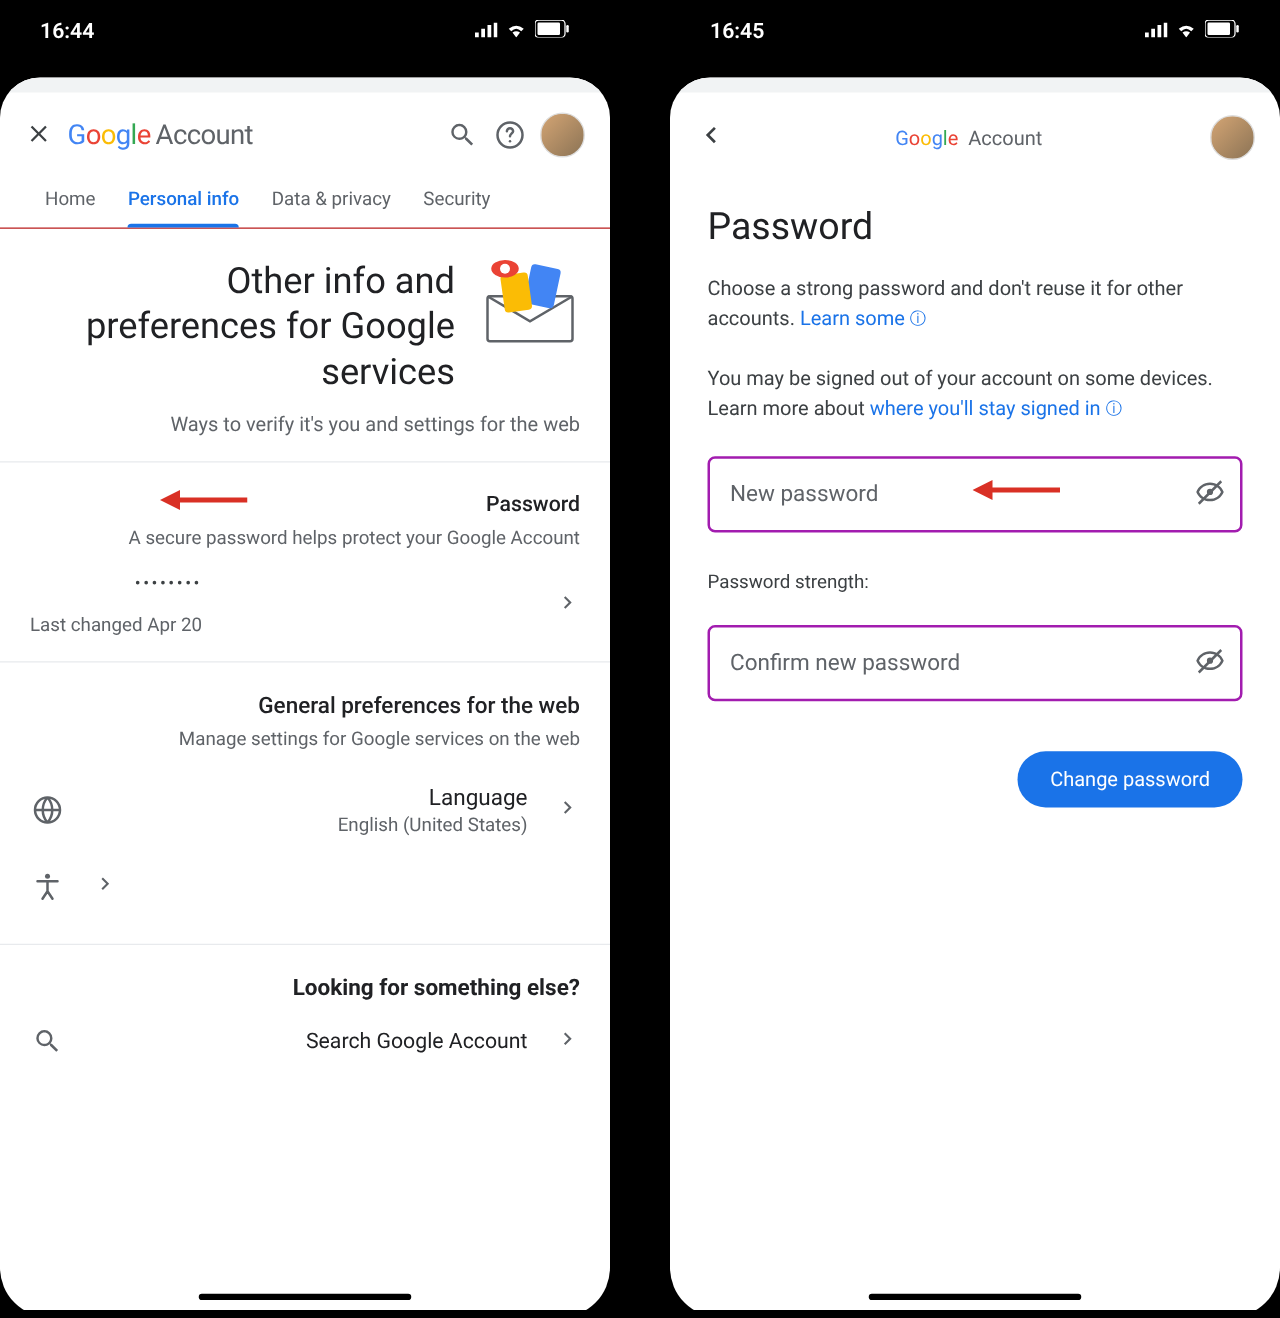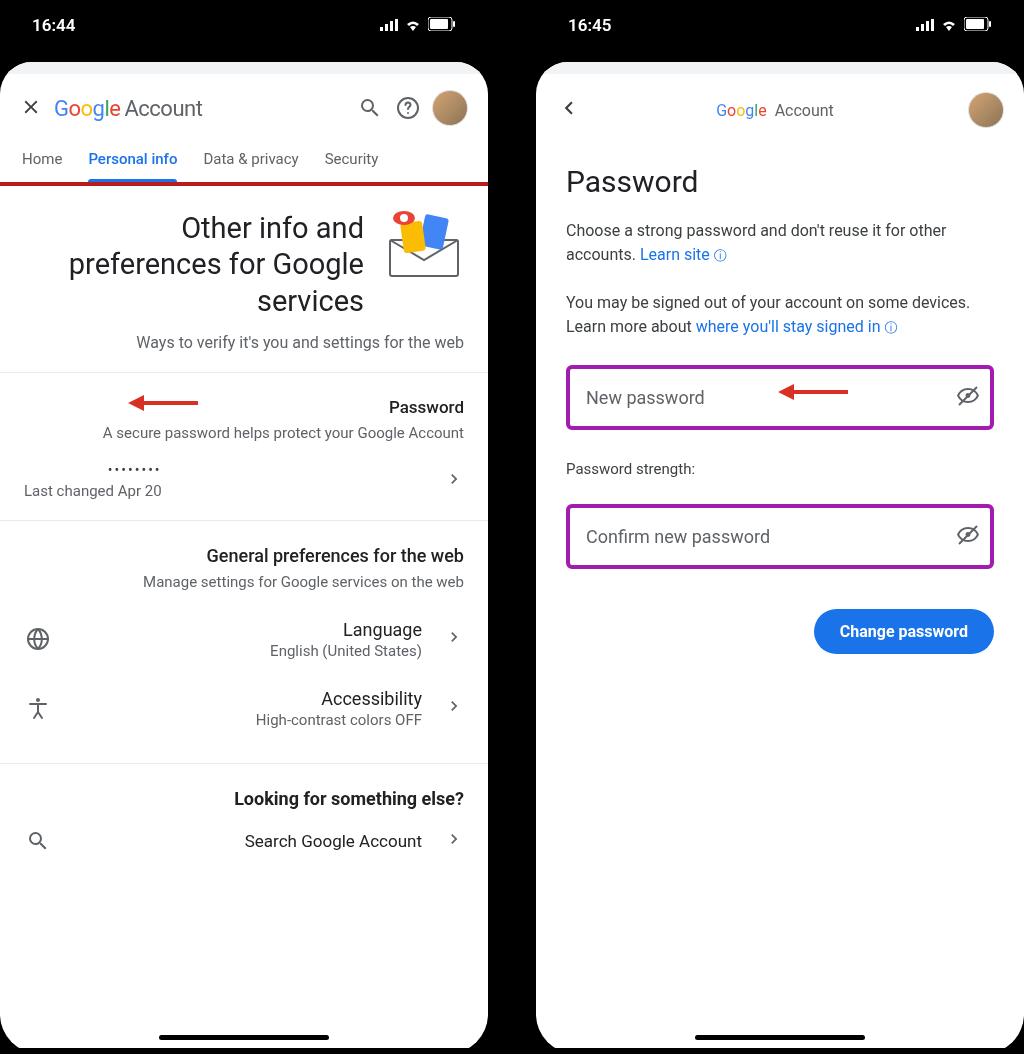--- a/index.html
+++ b/index.html
@@ -10,35 +10,35 @@
   .screen { background: #fff; border-radius: 32px 32px 0 0; margin-top: 12px; height: calc(100% - 68px); overflow: hidden; display: flex; flex-direction: column; position: relative; }
   .tab-sliver { height: 12px; background: #f1f3f4; border-radius: 24px 24px 0 0; margin: 0 6px; }
   .header { display: flex; align-items: center; padding: 16px 20px 14px; gap: 10px; }
   .header .glogo { display: flex; align-items: center; font-size: 22px; font-weight: 400; letter-spacing: -0.5px; }
   .glogo .blue { color:#4285F4; } .glogo .red{color:#EA4335;} .glogo .yellow{color:#FBBC05;} .glogo .green{color:#34A853;}
   .glogo .acct { color:#5f6368; margin-left:4px; font-weight:400; }
   .header .spacer { flex:1; }
   .iconbtn { width:28px; height:28px; display:flex; align-items:center; justify-content:center; color:#5f6368; }
   .avatar { width:36px; height:36px; border-radius:50%; background: linear-gradient(135deg,#d4a574,#8b7355); border:1px solid #ddd; }
   .close-x { width:24px; height:24px; color:#3c4043; }
-  .tabs { display:flex; gap:26px; padding: 0 22px; border-bottom:4px solid #b91c1c; font-size:15px; }
+  .tabs { display:flex; gap:26px; padding: 0 36px; border-bottom:1px solid #b91c1c; font-size:15px; }
   .tab { padding: 10px 0 14px; color:#5f6368; white-space:nowrap; position:relative; }
   .tab.active { color:#1a73e8; font-weight:500; }
   .tab.active::after { content:''; position:absolute; bottom:0; left:0; right:0; height:3px; background:#1a73e8; border-radius:3px 3px 0 0; }
   .content { flex:1; overflow:hidden; padding: 0; text-align: right; }
   .section { padding: 24px 24px 20px; border-bottom:1px solid #e8eaed; }
   .section-top { display:flex; gap:20px; align-items:flex-start; }
   h1.big { font-size: 29px; font-weight:400; color:#202124; line-height:1.25; flex:1; }
   .envelope-illus { width:80px; height:70px; position:relative; flex-shrink:0; }
   .sub { margin-top:14px; color:#5f6368; font-size:16px; }
   .row-title { font-size:17px; font-weight:500; color:#202124; margin-bottom:6px; }
   .row-sub { color:#5f6368; font-size:15px; line-height:1.4; }
   .pwrow { margin-top:18px; display:flex; justify-content:space-between; align-items:center; }
   .pwdots { letter-spacing:2px; color:#3c4043; font-size:14px; }
-  .pwchanged { color:#5f6368; font-size:15px; margin-top:4px; }
+  .pwchanged { color:#5f6368; font-size:15px; margin-top:16px; }
   .chev { color:#5f6368; }
   .prefrow { display:flex; align-items:center; gap:22px; padding:14px 0; }
   .prefrow .txt { flex:1; }
   .prefrow .title { font-size:18px; color:#202124; }
   .prefrow .small { font-size:15px; color:#5f6368; margin-top:2px; }
   .prefrow .picon { width:28px; color:#5f6368; display:flex; justify-content:center; }
   .section.noborder { border-bottom:none; }
   .homebar { position:absolute; bottom:8px; left:50%; transform:translateX(-50%); width:170px; height:5px; background:#000; border-radius:3px; }
   .arrow-anno { position:absolute; width:70px; height:20px; }
   .arrow-anno svg { width:100%; height:100%; }
@@ -47,27 +47,27 @@
   .back-chev { color:#3c4043; }
   .pheader { display:flex; align-items:center; padding:18px 20px 12px; gap:12px; }
   .pheader .glogo { margin: 0 auto; }
   .pcontent { padding: 24px 30px; }
   h1.pw { font-size:30px; font-weight:400; color:#202124; }
   .pdesc { margin-top:20px; font-size:16px; color:#3c4043; line-height:1.5; }
   .plink { color:#1a73e8; }
   .info-circ { font-size:13px; vertical-align:middle; }
   .pdesc2 { margin-top:24px; font-size:16px; color:#3c4043; line-height:1.5; }
   .field { margin-top:26px; position:relative; }
-  .field input { width:100%; padding:18px 54px 18px 16px; font-size:18px; border:4px solid #a21caf; border-radius:6px; outline:none; color:#8b5cf6; }
+  .field input { width:100%; padding:18px 54px 18px 16px; font-size:18px; border:2px solid #a21caf; border-radius:6px; outline:none; color:#8b5cf6; }
   .field input::placeholder { color:#5f6368; }
   .eye { position:absolute; right:14px; top:50%; transform:translateY(-50%); color:#5f6368; }
   .strength { margin-top:30px; }
   .strength-title { font-size:15px; color:#3c4043; margin-bottom:6px; }
   .strength-body { font-size:15px; color:#5f6368; line-height:1.5; }
-  .change-btn { margin-top:40px; float:right; background:#1a73e8; color:#fff; border:none; padding:13px 26px; border-radius:24px; font-size:16px; font-weight:700; }
+  .change-btn { margin-top:40px; float:right; background:#1a73e8; color:#fff; border:none; padding:13px 26px; border-radius:24px; font-size:16px; font-weight:400; }
 </style>
 </head>
 <body>
 
 <div class="phone">
   <div class="statusbar">
     <span>16:44</span>
     <div class="status-right">
       <span>
         <svg width="18" height="12" viewBox="0 0 18 12">
@@ -190,24 +190,20 @@
         </div>
 
 
         <div class="prefrow">
           <span class="picon">
             <svg width="24" height="24" viewBox="0 0 24 24">
                 <circle cx="12" cy="4" r="2" fill="currentColor"></circle>
                 <path d="M4 8h16M12 8v8M12 16l-4 6M12 16l4 6" stroke="currentColor" stroke-width="2" fill="none" stroke-linecap="round"></path>
               </svg>
           </span>
-          <div class="txt">
-            <div class="title">Accessibility</div>
-            <div class="small">High-contrast colors OFF</div>
-          </div>
           <span class="chev"><svg width="20" height="20" viewBox="0 0 24 24">
                 <path d="M8.59 16.59L13.17 12 8.59 7.41 10 6l6 6-6 6z" fill="currentColor"></path>
               </svg></span>
         </div>
       </div>
 
       <div class="section noborder" style="padding-bottom:0;">
         <div class="row-title" style="font-size:18px;font-weight:bold;">Looking for something else?</div>
         <div class="prefrow" style="margin-top:6px;">
           <span class="picon">
@@ -259,21 +255,21 @@
       <span class="glogo">
         <span class="blue">G</span><span class="red">o</span><span class="yellow">o</span><span class="blue">g</span><span class="green">l</span><span class="red">e</span>
         <span class="acct">Account</span>
       </span>
       <span class="avatar"></span>
     </div>
 
     <div class="pcontent">
       <h1 class="pw">Password</h1>
       <p class="pdesc">
-        <span>Choose a strong password and don't reuse it for other accounts. </span><a class="plink"><span>Learn site</span> <span class="info-circ">ⓘ</span></a>
+        <span>Choose a strong password and don't reuse it for other accounts. </span><a class="plink"><span>Learn some</span> <span class="info-circ">ⓘ</span></a>
       </p>
       <p class="pdesc2">
         <span>You may be signed out of your account on some devices. Learn more about </span><a class="plink"><span>where you'll stay signed in</span> <span class="info-circ">ⓘ</span></a>
       </p>
 
       <div class="field" style="position:relative;">
         <input type="password" placeholder="New password" style="">
         <span class="eye">
           <svg width="24" height="24" viewBox="0 0 24 24">
               <path d="M12 6a9.77 9.77 0 018.82 5.5 9.77 9.77 0 01-17.64 0A9.77 9.77 0 0112 6m0-2C7 4 2.73 7.11 1 11.5 2.73 15.89 7 19 12 19s9.27-3.11 11-7.5C21.27 7.11 17 4 12 4zm0 5a2.5 2.5 0 010 5 2.5 2.5 0 010-5z" fill="currentColor"></path>

